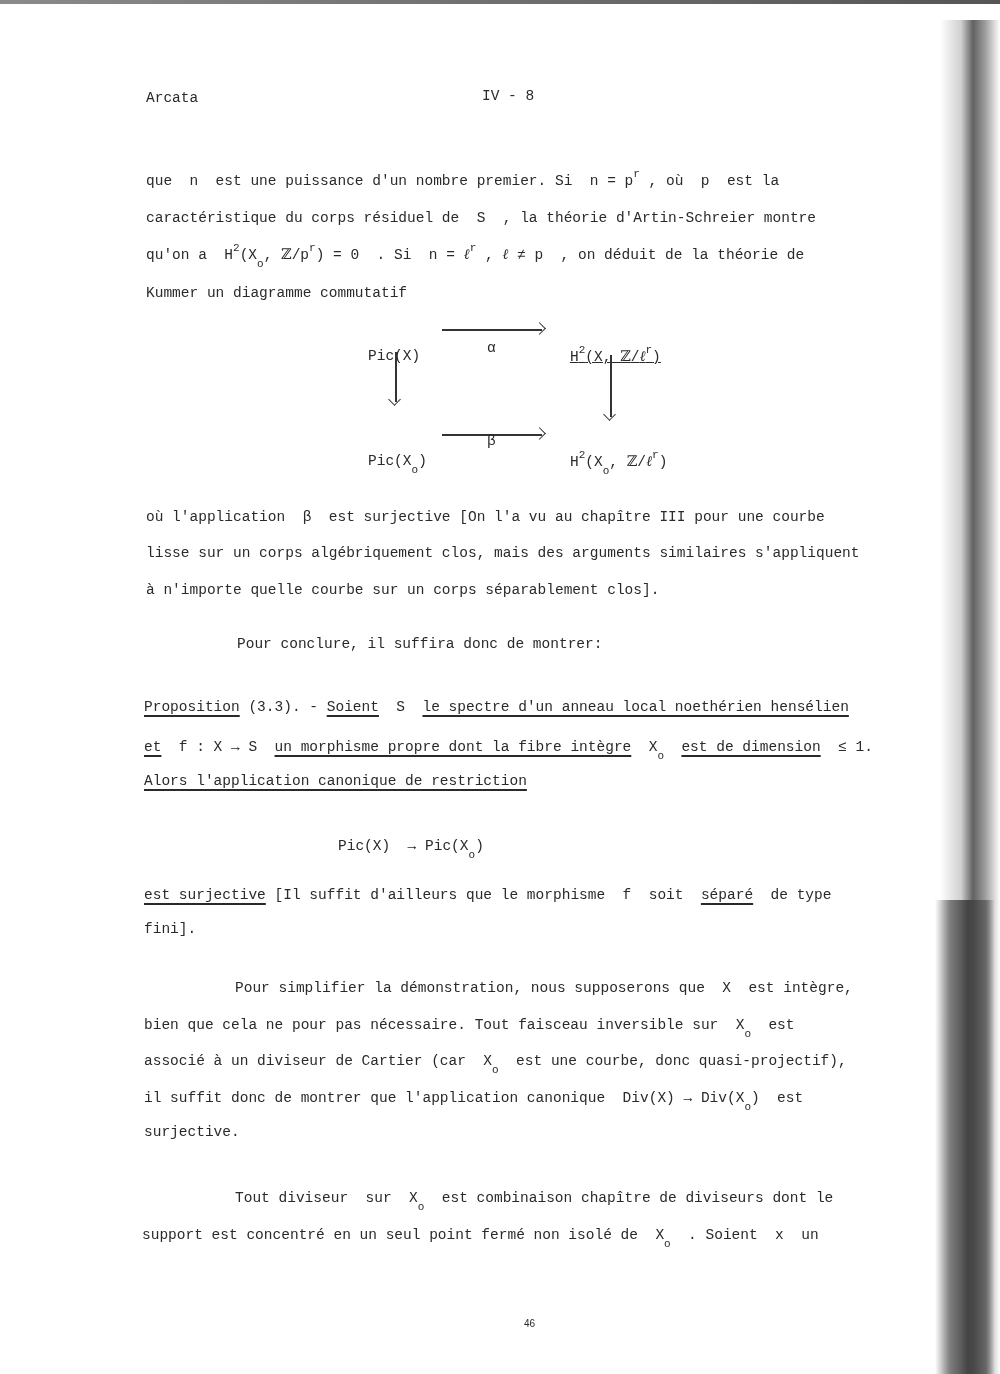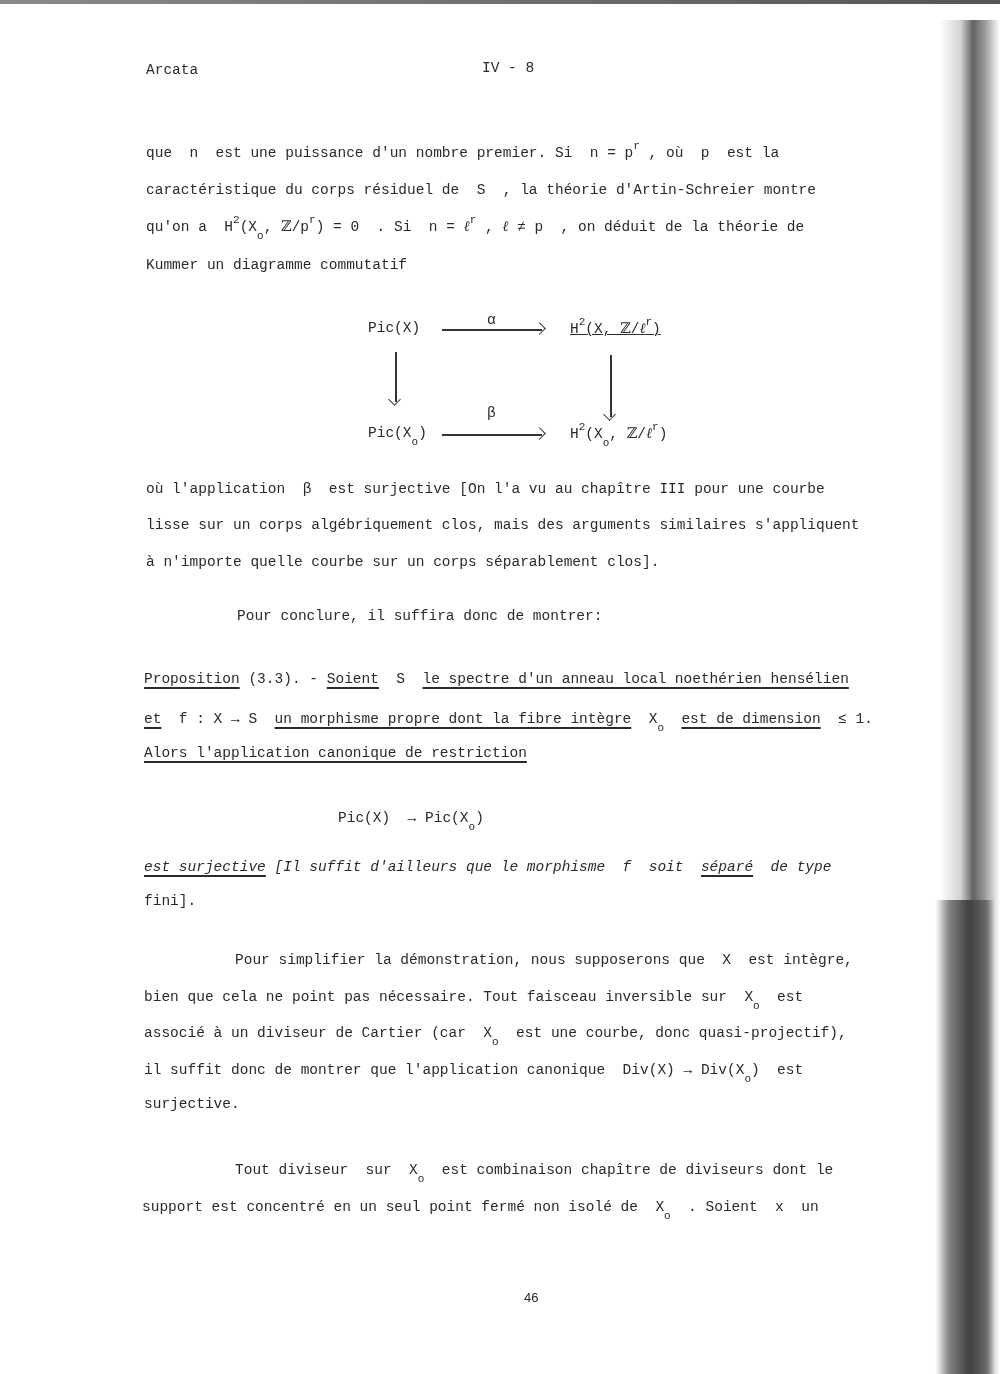--- a/index.html
+++ b/index.html
@@ -16,39 +16,39 @@
   }
   .binding {
     position: absolute; left: 940px; top: 20px; width: 60px; height: 1354px;
     background:
       linear-gradient(to right, rgba(255,255,255,0) 0%, rgba(120,120,120,0.35) 35%, rgba(70,70,70,0.85) 55%, rgba(90,90,90,0.6) 75%, rgba(255,255,255,0.2) 100%);
   }
   .binding-lower {
     position: absolute; left: 935px; top: 900px; width: 60px; height: 474px;
     background: linear-gradient(to right, rgba(255,255,255,0) 0%, rgba(90,90,90,0.75) 25%, rgba(60,60,60,0.9) 55%, rgba(90,90,90,0.8) 85%, rgba(255,255,255,0.1) 100%);
   }
-  .t { position: absolute; white-space: pre; line-height: 1; }
+  .t { position: absolute; white-space: pre; line-height: 1; margin-top: 28px; }
   .u { text-decoration: underline; text-decoration-thickness: 1.5px; text-underline-offset: 4px; }
   .sub { font-size: 11px; position: relative; top: 8px; }
   .sup { font-size: 11px; position: relative; top: -8px; }
   .bb { font-family: "DejaVu Serif", serif; }
   .script { font-family: "DejaVu Serif", serif; font-style: italic; }
   .arrow-h { position: absolute; height: 1.5px; background: #333; }
   .arrow-h::after {
     content: ""; position: absolute; right: -2px; top: -5px;
     width: 8px; height: 8px; border-top: 1.5px solid #333; border-right: 1.5px solid #333;
     transform: rotate(45deg);
   }
   .arrow-v { position: absolute; width: 1.5px; background: #333; }
   .arrow-v::after {
     content: ""; position: absolute; left: -5px; bottom: -2px;
     width: 8px; height: 8px; border-bottom: 1.5px solid #333; border-right: 1.5px solid #333;
     transform: rotate(45deg);
   }
-  .pagenum { font-family: "Liberation Sans", sans-serif; font-size: 13px; }
+  .pagenum { font-family: "Liberation Sans", sans-serif; font-size: 10px; }
 </style>
 </head>
 <body>
 
 <div class="top-edge"></div>
 <div class="binding"></div>
 <div class="binding-lower"></div>
 
 <div class="t" style="left:146px;top:63px;">Arcata</div>
 <div class="t" style="left:482px;top:61px;">IV - 8</div>
@@ -77,26 +77,26 @@
 <div class="t" style="left:146px;top:518px;">lisse sur un corps algébriquement clos, mais des arguments similaires s'appliquent</div>
 <div class="t" style="left:146px;top:555px;text-align:center;">à n'importe quelle courbe sur un corps séparablement clos].</div>
 
 <div class="t" style="left:237px;top:609px;">Pour conclure, il suffira donc de montrer:</div>
 
 <div>
   <div class="t" style="left:144px;top:672px;"><span class="u">Proposition</span><span> (3.3). - </span><span class="u">Soient</span><span>  S  </span><span class="u">le spectre d'un anneau local noethérien hensélien</span></div>
   <div class="t" style="left:144px;top:712px;"><span class="u">et</span><span>  f : X → S  </span><span class="u">un morphisme propre dont la fibre intègre</span><span>  X</span><span class="sub">o</span><span>  </span><span class="u">est de dimension</span><span>  ≤ 1.</span></div>
   <div class="t" style="left:144px;top:746px;"><span class="u">Alors l'application canonique de restriction</span></div>
   <div class="t" style="left:338px;top:811px;"><span>Pic(X)  → Pic(X</span><span class="sub">o</span><span>)</span></div>
-  <div class="t" style="left:144px;top:860px;font-style:italic;"><span class="u">est surjective</span><span> [Il suffit d'ailleurs que le morphisme  f  soit  </span><span class="u">séparé</span><span>  de type</span></div>
+  <div class="t" style="left:144px;top:860px;"><span class="u">est surjective</span><span> [Il suffit d'ailleurs que le morphisme  f  soit  </span><span class="u">séparé</span><span>  de type</span></div>
   <div class="t" style="left:144px;top:894px;">fini].</div>
 </div>
 
 <div class="t" style="left:235px;top:953px;">Pour simplifier la démonstration, nous supposerons que  X  est intègre,</div>
-<div class="t" style="left:144px;top:990px;"><span>bien que cela ne point pas nécessaire. Tout faisceau inversible sur  X</span><span class="sub">o</span><span>  est</span></div>
+<div class="t" style="left:144px;top:990px;"><span>bien que cela ne pour pas nécessaire. Tout faisceau inversible sur  X</span><span class="sub">o</span><span>  est</span></div>
 <div class="t" style="left:144px;top:1026px;"><span>associé à un diviseur de Cartier (car  X</span><span class="sub">o</span><span>  est une courbe, donc quasi-projectif),</span></div>
 <div class="t" style="left:144px;top:1063px;"><span>il suffit donc de montrer que l'application canonique  Div(X) → Div(X</span><span class="sub">o</span><span>)  est</span></div>
 <div class="t" style="left:144px;top:1097px;">surjective.</div>
 
 <div class="t" style="left:235px;top:1163px;"><span>Tout diviseur  sur  X</span><span class="sub">o</span><span>  est combinaison chapître de diviseurs dont le</span></div>
 <div class="t" style="left:142px;top:1200px;"><span>support est concentré en un seul point fermé non isolé de  X</span><span class="sub">o</span><span>  . Soient  x  un</span></div>
 
 <div class="t pagenum" style="left:524px;top:1291px;">46</div>
 
 </body></html>

